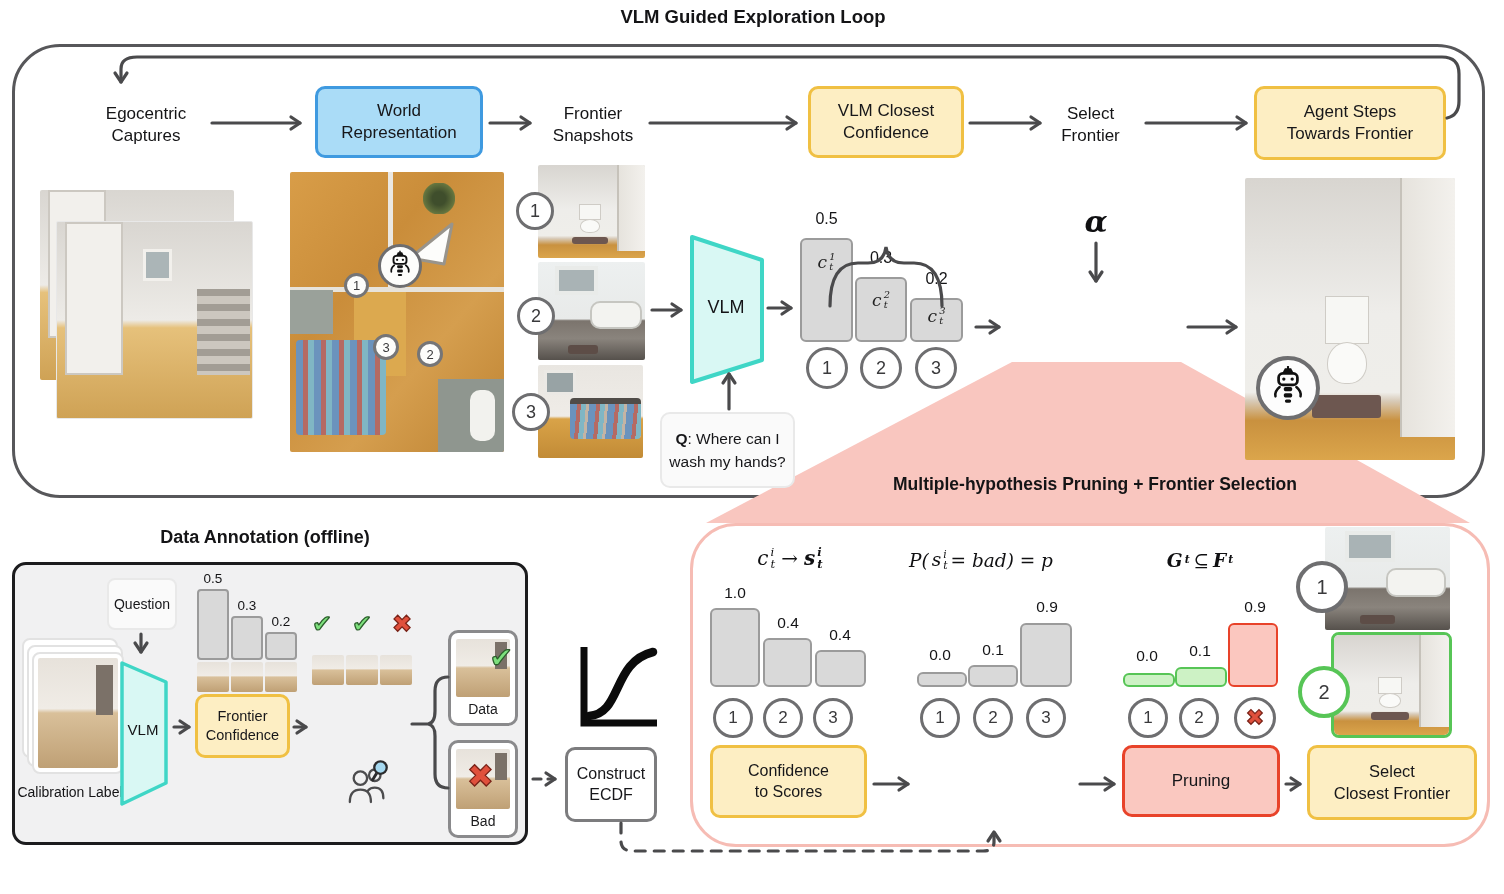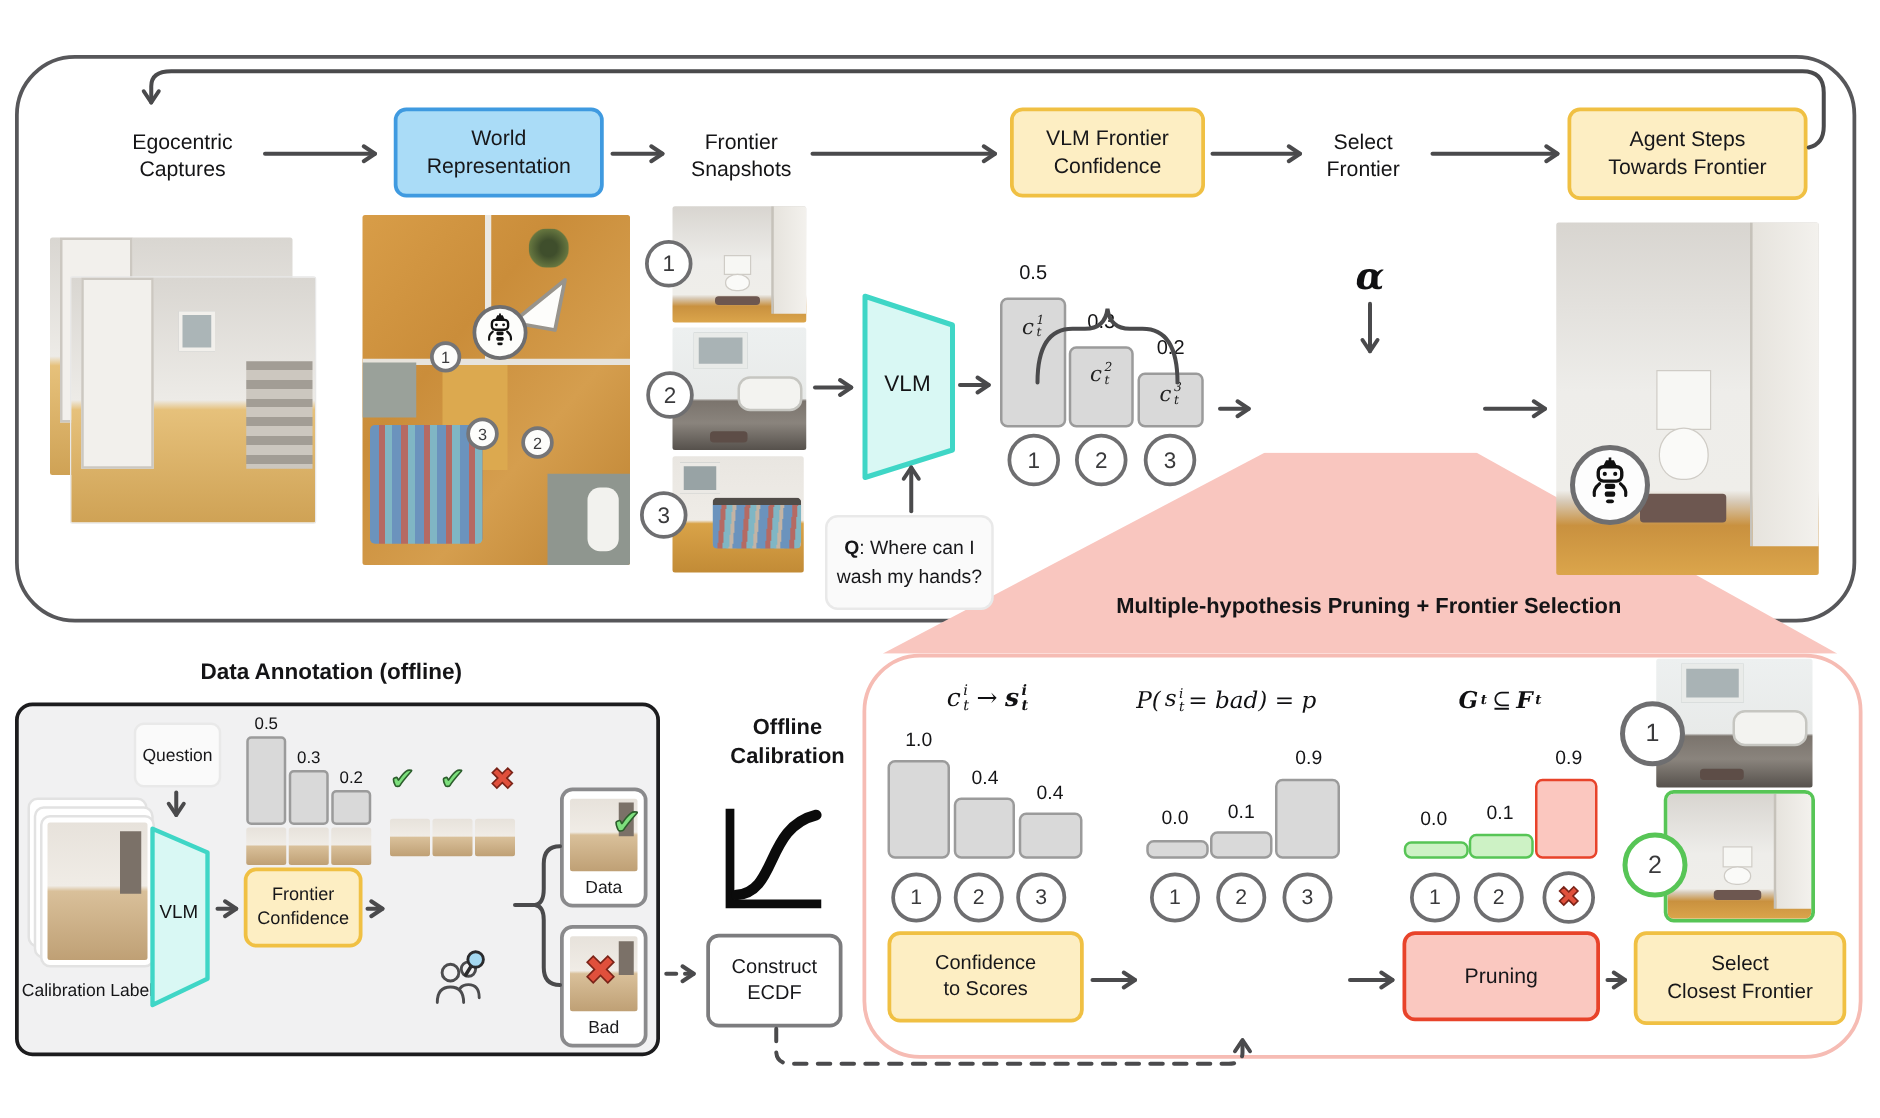--- a/index.html
+++ b/index.html
@@ -40,37 +40,38 @@
 </head>
 <body>
 
 <div id="stage">
 
   <div class="panel" style="left:12px;top:44px;width:1473px;height:454px"></div>
   <div class="annopanel"></div>
   <div class="pinkpanel"></div>
   <div class="funnel"></div>
 
+  <div class="titletxt" style="left:503px;top:6px;width:500px;font-size:18.5px">VLM Guided Exploration Loop</div>
   <div class="titletxt" style="left:830px;top:474px;width:530px;font-size:17.5px">Multiple-hypothesis Pruning + Frontier Selection</div>
   <div class="titletxt" style="left:90px;top:527px;width:350px;font-size:18px">Data Annotation (offline)</div>
 
   <div class="lbl" style="left:84px;top:96px;width:124px;height:58px">
     <span>Egocentric</span>
       <span>Captures</span>
   </div>
   <div class="bx blue" style="left:315px;top:86px;width:168px;height:72px">
     <span>World</span>
       <span>Representation</span>
   </div>
   <div class="lbl" style="left:538px;top:96px;width:110px;height:58px">
     <span>Frontier</span>
       <span>Snapshots</span>
   </div>
   <div class="bx yellow" style="left:808px;top:86px;width:156px;height:72px">
-    <span>VLM Frontier</span>
+    <span>VLM Closest</span>
       <span>Confidence</span>
   </div>
   <div class="lbl" style="left:1038px;top:96px;width:105px;height:58px">
     <span>Select</span>
       <span>Frontier</span>
   </div>
   <div class="bx yellow" style="left:1254px;top:86px;width:192px;height:74px">
     <span>Agent Steps</span>
       <span>Towards Frontier</span>
   </div>
@@ -271,25 +272,21 @@
     <span style="margin-top:4px">Data</span>
   </div>
   <div class="card" style="left:448px;top:740px;width:70px;height:98px">
     <div class="photo" style="position:relative;width:54px;height:60px;margin-top:6px;background:linear-gradient(180deg,#e7e2db 0%,#f0ece6 46%,#d9c09a 50%,#bfa075 100%)">
       <i style="right:6%;top:6%;width:22%;height:46%;background:#7b7168"></i>
     </div>
     <span class="cross" style="position:absolute;left:16px;top:14px;font-size:32px">✖</span>
     <span style="margin-top:4px">Bad</span>
   </div>
 
-  <div class="lbl" style="left:560px;top:568px;width:140px;height:50px;font-size:17.5px;font-weight:700">
-    <span>Offline</span>
-      <span>Calibration</span>
-  </div>
-  <div class="bx outline" style="left:565px;top:747px;width:109px;height:75px;font-size:16px">
+  <div class="bx outline" style="left:565px;top:747px;width:92px;height:75px;font-size:16px">
     <span>Construct</span>
       <span>ECDF</span>
   </div>
 
   <div class="formula" style="left:705px;top:538px;width:170px;height:40px;font-size:20px">
     <span class="mvar">
         <span>c</span>
         <span class="mss">
           <span>i</span>
           <span>t</span>

